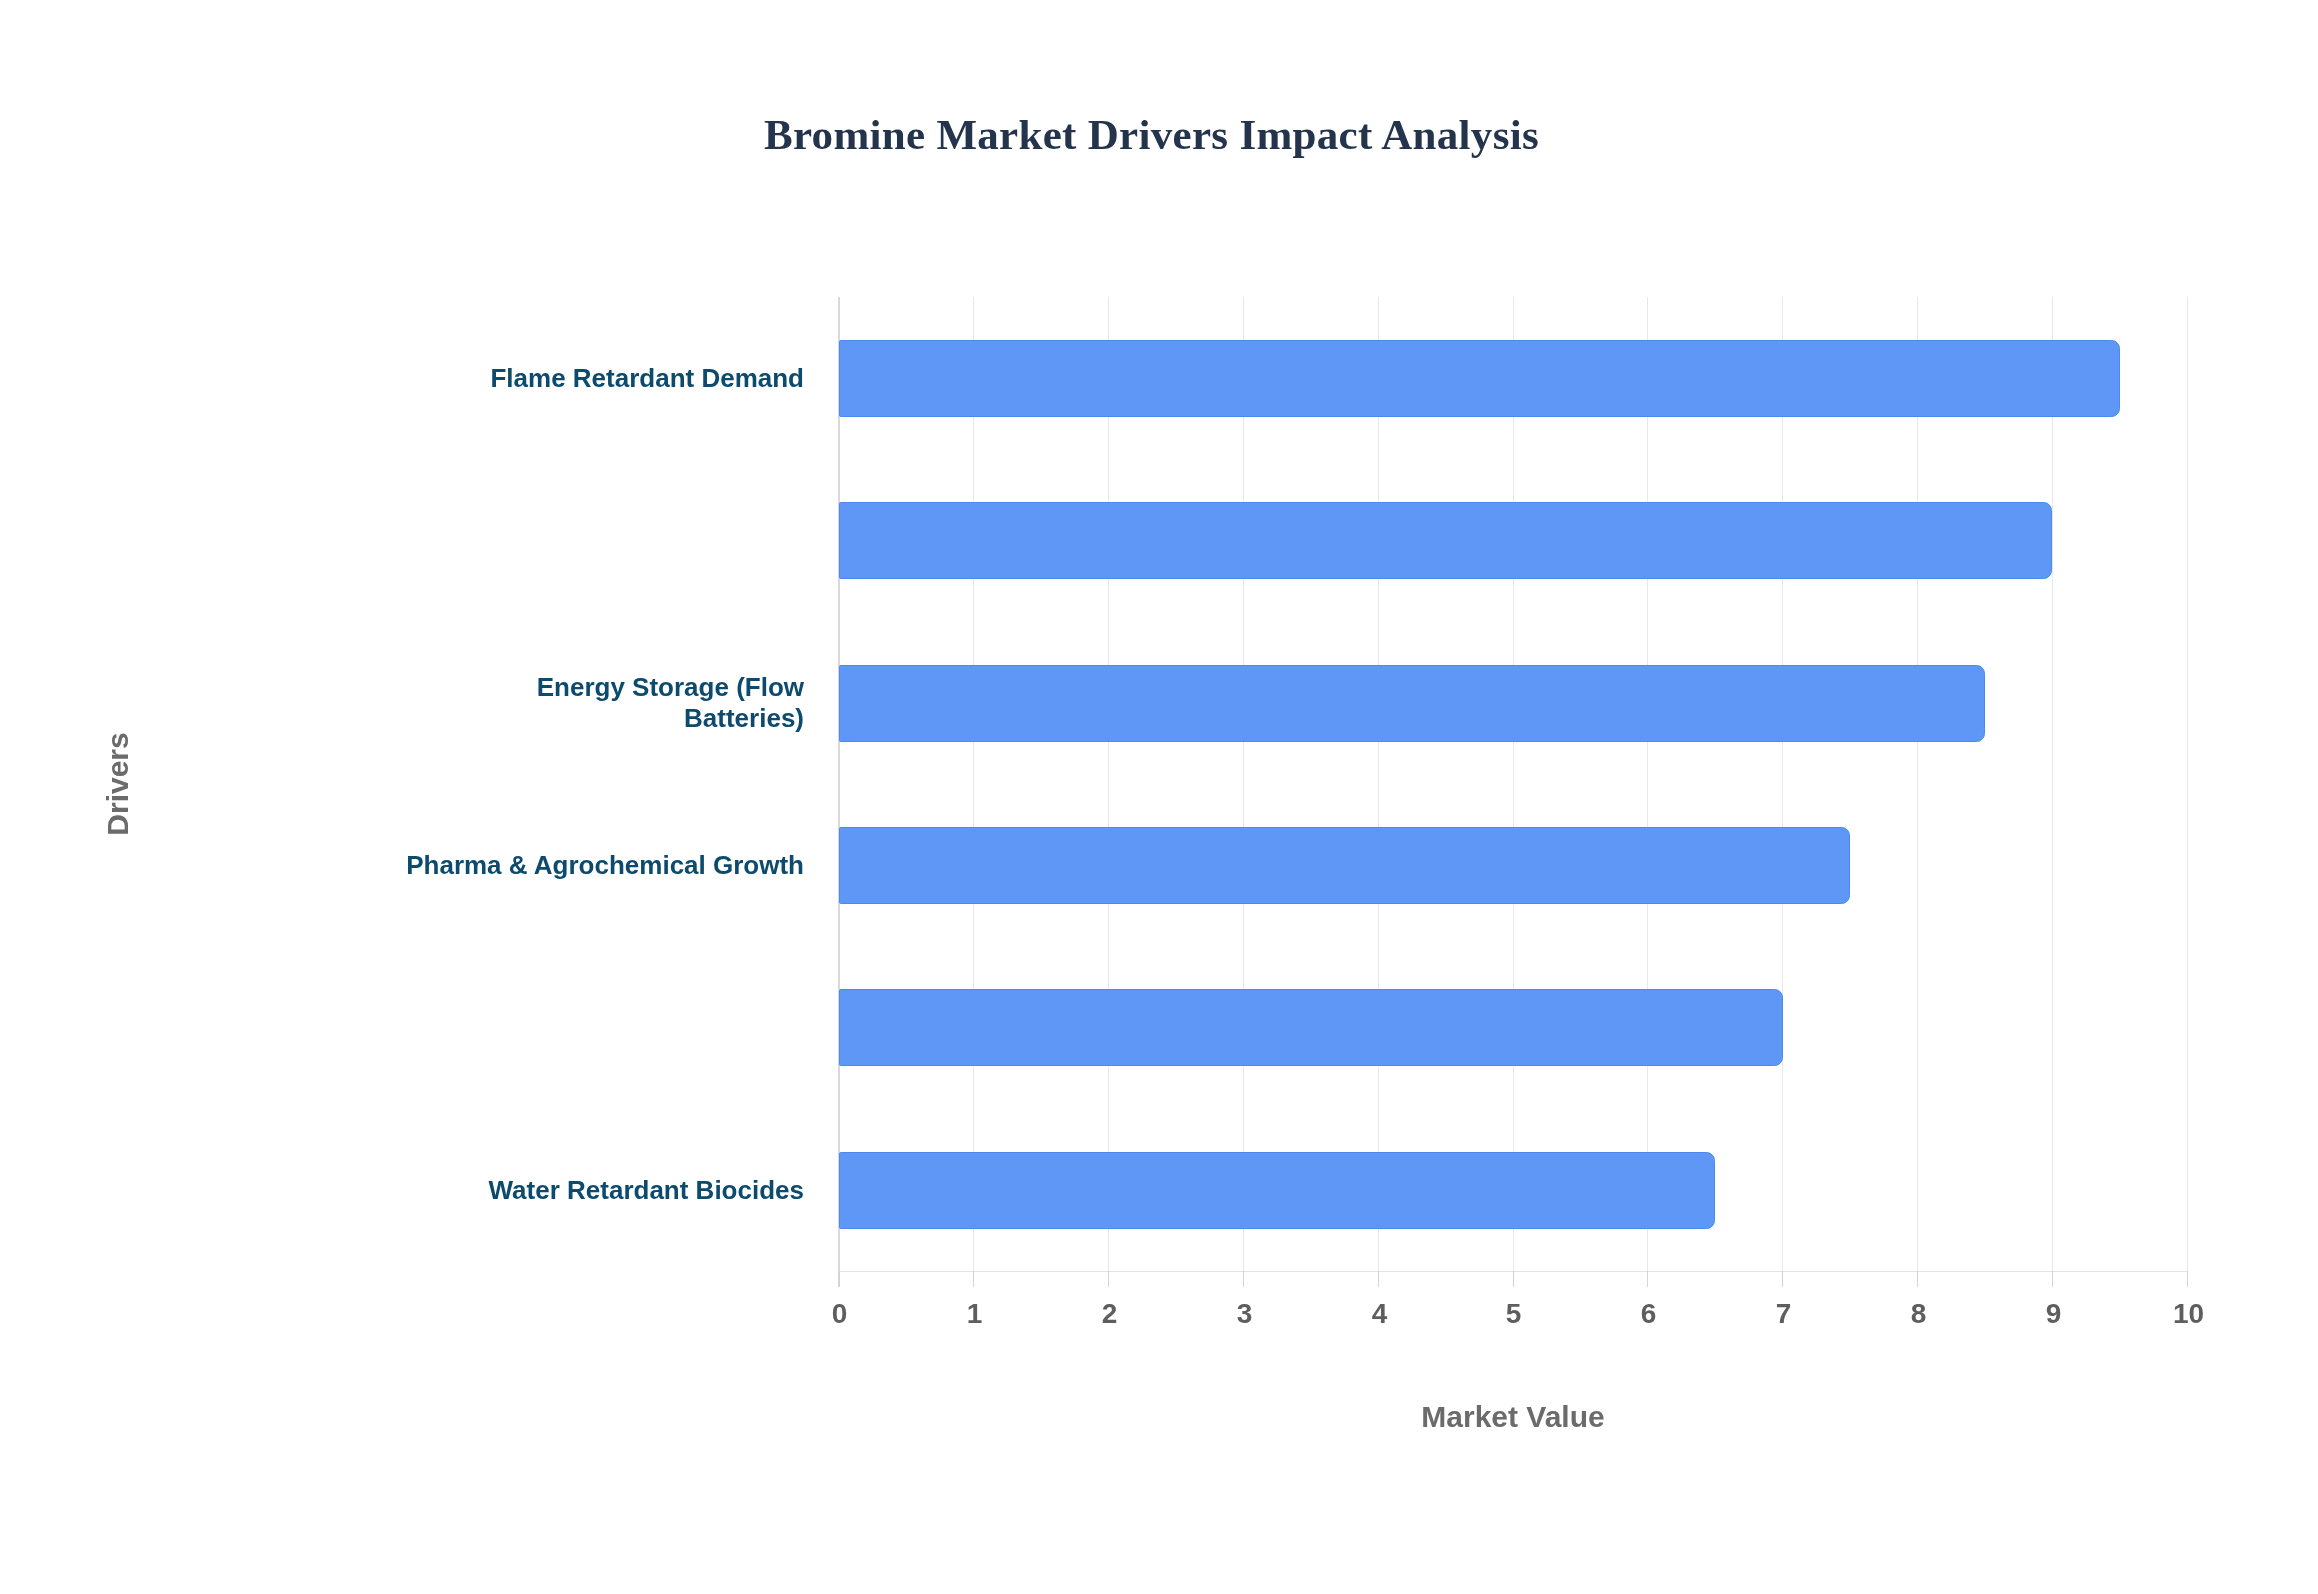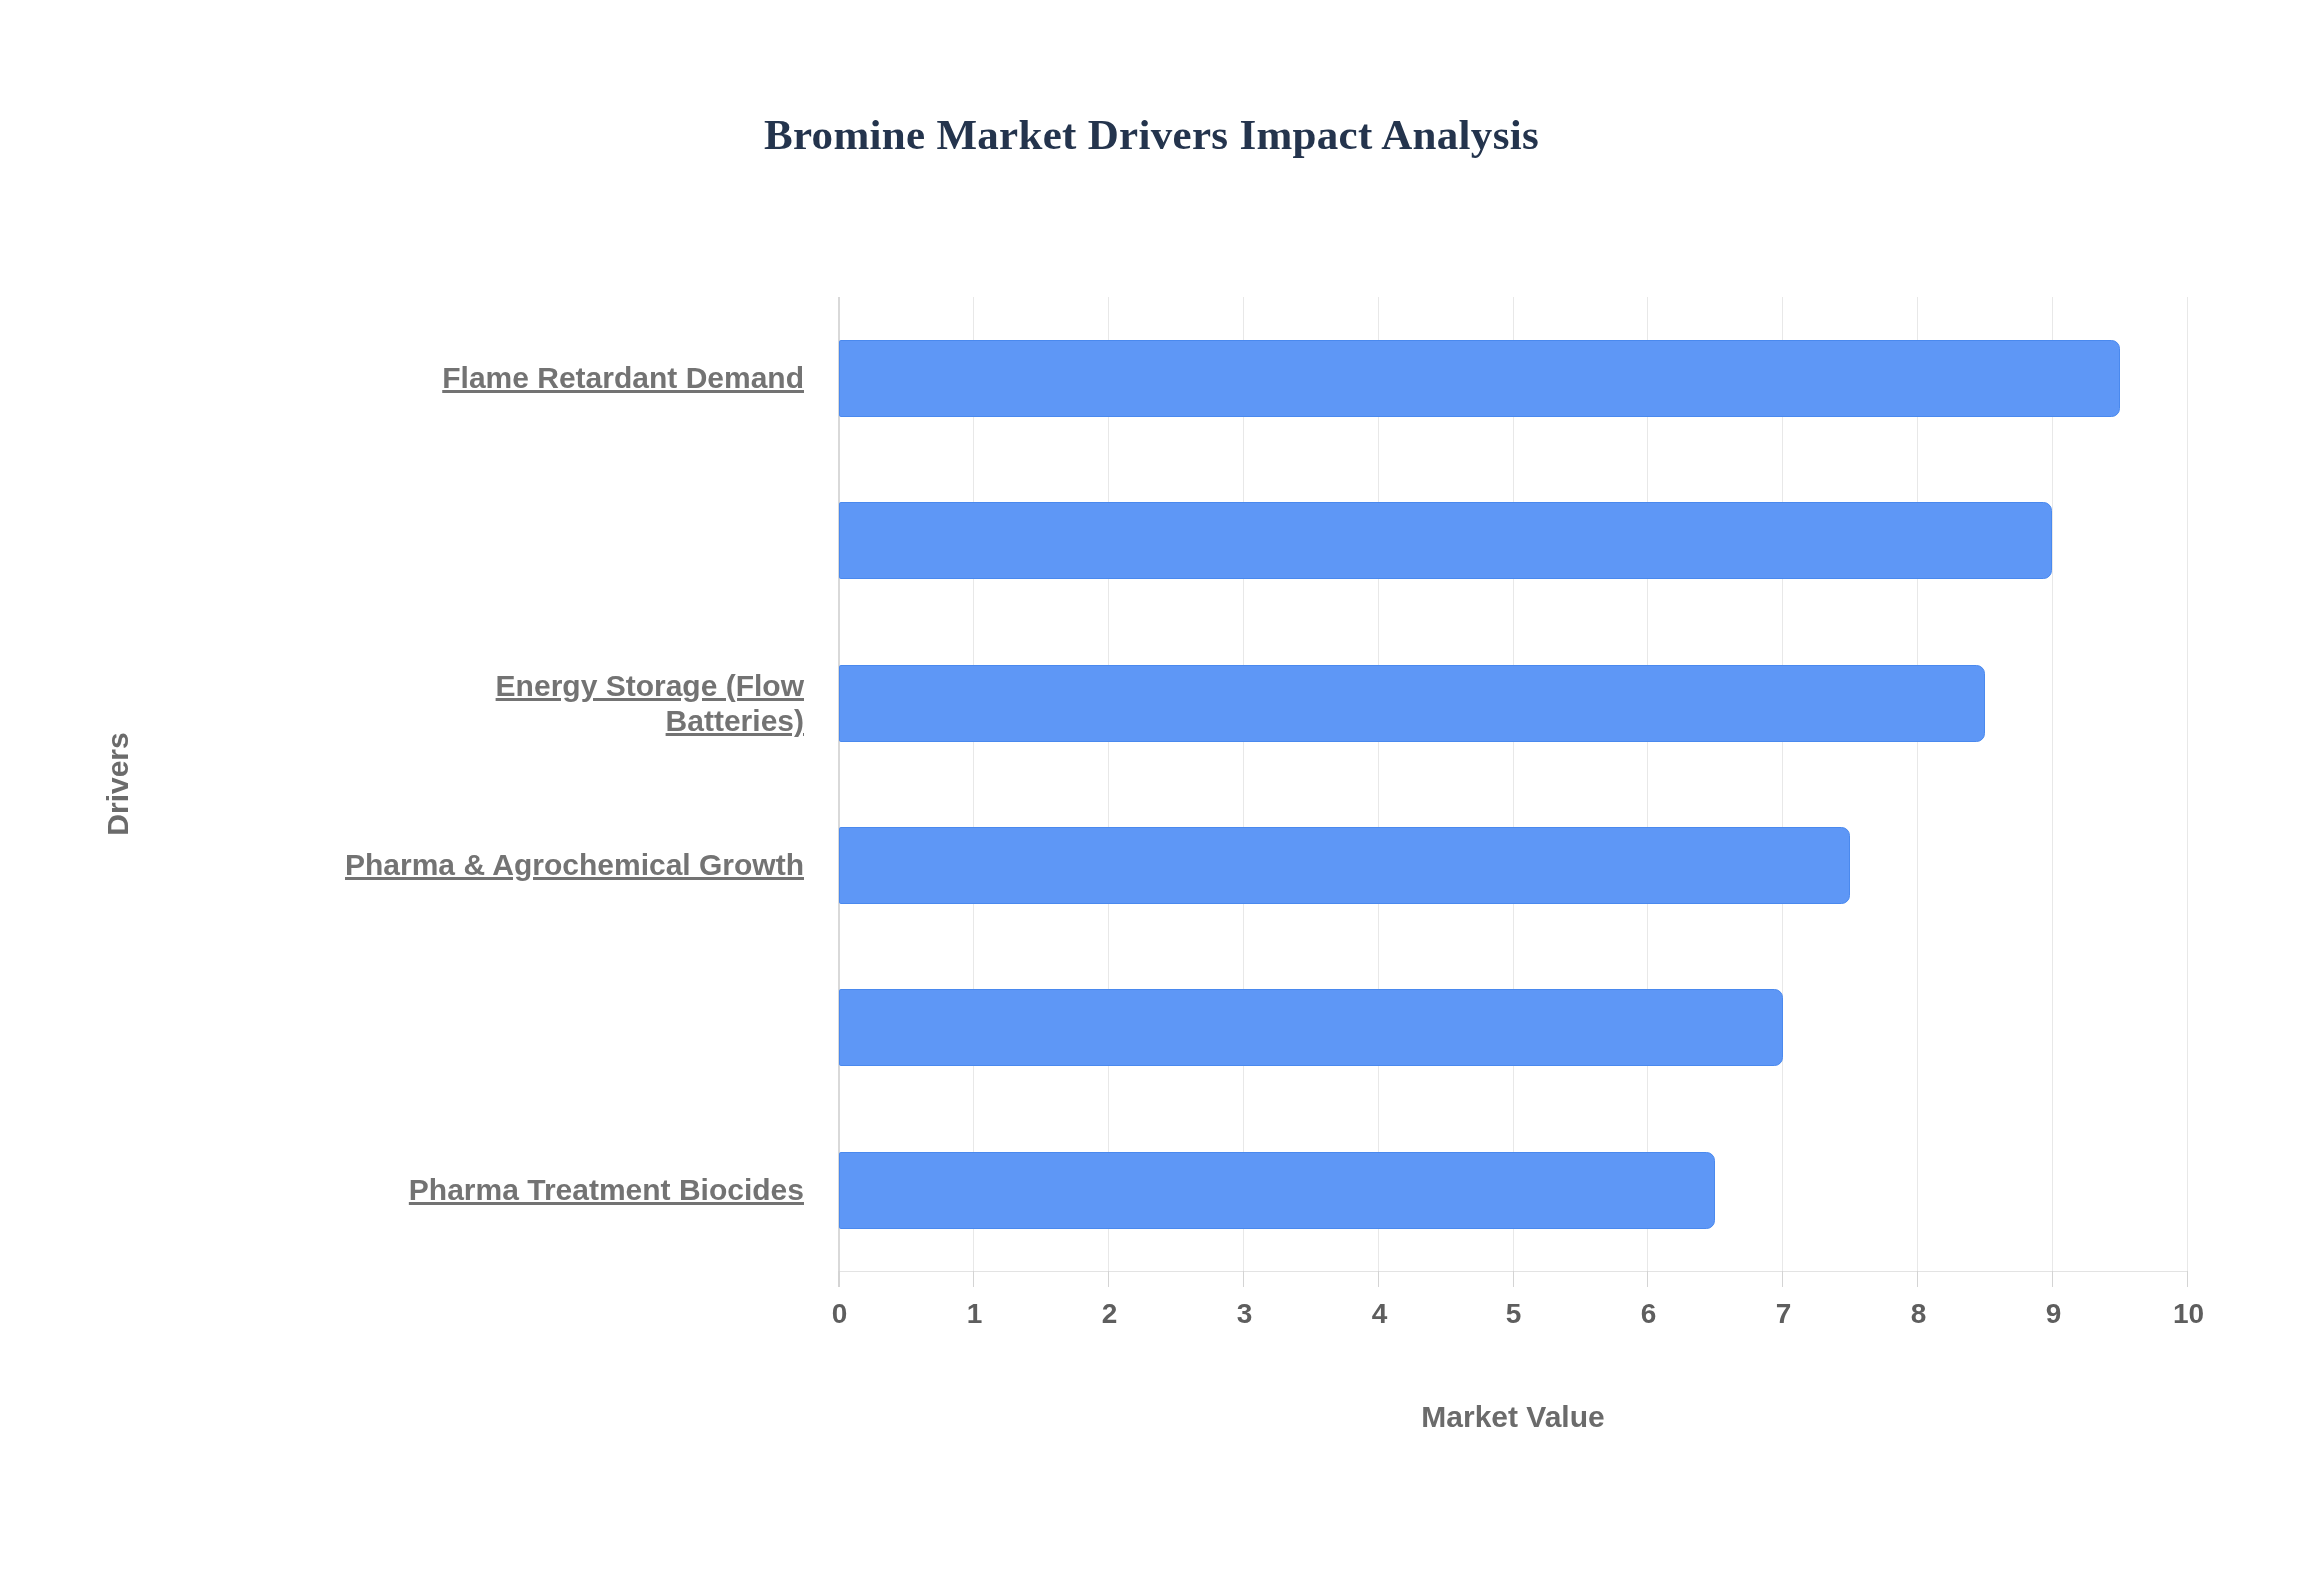--- a/index.html
+++ b/index.html
@@ -82,25 +82,24 @@
     border-radius: 1.8px 8.5px 8.5px 1.8px;
     box-sizing: border-box;
   }
 
   
   .cat-label {
     position: absolute;
     right: 2319px;
     width: 604px;
     text-align: right;
-    font-size: 30px;
-    font-weight: bold;
-    color: #737373;
+    font-size: 26px;
+    font-weight: bold;
+    color: #0c4a6e;
     line-height: 1.18;
-    text-decoration: underline;
   }
 
   #y-labels {
     position: absolute;
     left: 199px;
     top: 297px;
     width: 622px;
     height: 974px;
   }
   #y-labels .cat-label {
@@ -166,21 +165,21 @@
     <div class="cat-label" style="top: 0px; height: 162px;">
       <span>Flame Retardant Demand</span>
     </div>
     <div class="cat-label" style="top: 325px; height: 162px;">
       <span>Energy Storage (Flow<br>Batteries)</span>
     </div>
     <div class="cat-label" style="top: 487px; height: 162px;">
       <span>Pharma &amp; Agrochemical Growth</span>
     </div>
     <div class="cat-label" style="top: 812px; height: 162px;">
-      <span>Pharma Treatment Biocides</span>
+      <span>Water Retardant Biocides</span>
     </div>
   </div>
 
 <div id="plot-area">
   <div id="axis-baseline"></div>
 <div class="gridline zero" style="left: -0.6px;"></div>
     <div class="tickmark" style="left: -0.6px;"></div>
     <div class="gridline" style="left: 134px;"></div>
     <div class="tickmark" style="left: 134px;"></div>
     <div class="gridline" style="left: 269px;"></div>

